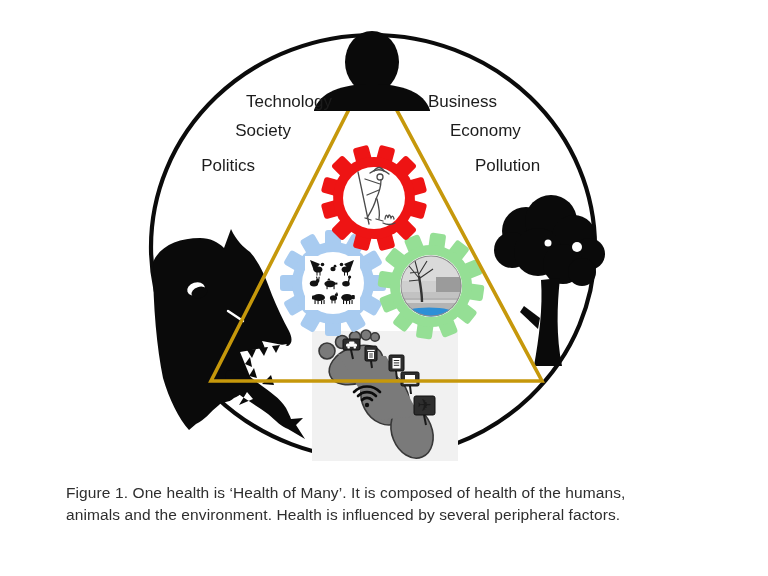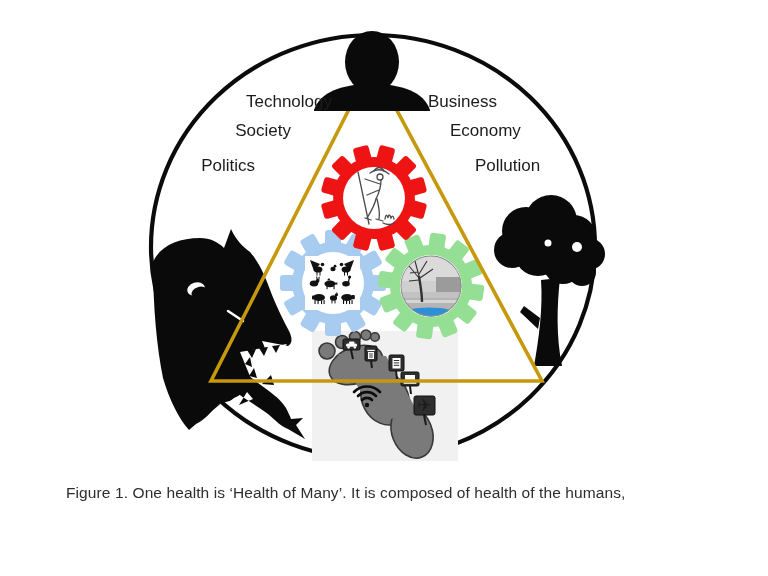--- a/index.html
+++ b/index.html
@@ -245,15 +245,16 @@
   <text x="332" y="107" text-anchor="end">Technology</text>
   <text x="428" y="107" text-anchor="start">Business</text>
   <text x="291" y="136" text-anchor="end">Society</text>
   <text x="450" y="136" text-anchor="start">Economy</text>
   <text x="255" y="171" text-anchor="end">Politics</text>
   <text x="475" y="171" text-anchor="start">Pollution</text>
 </svg>
 
 <div class="caption">
   <div>Figure 1. One health is ‘Health of Many’. It is composed of health of the humans,</div>
+  <div>animals and the environment. Health is influenced by several peripheral factors.</div>
 </div>
 
 </div>
 
 </body></html>

